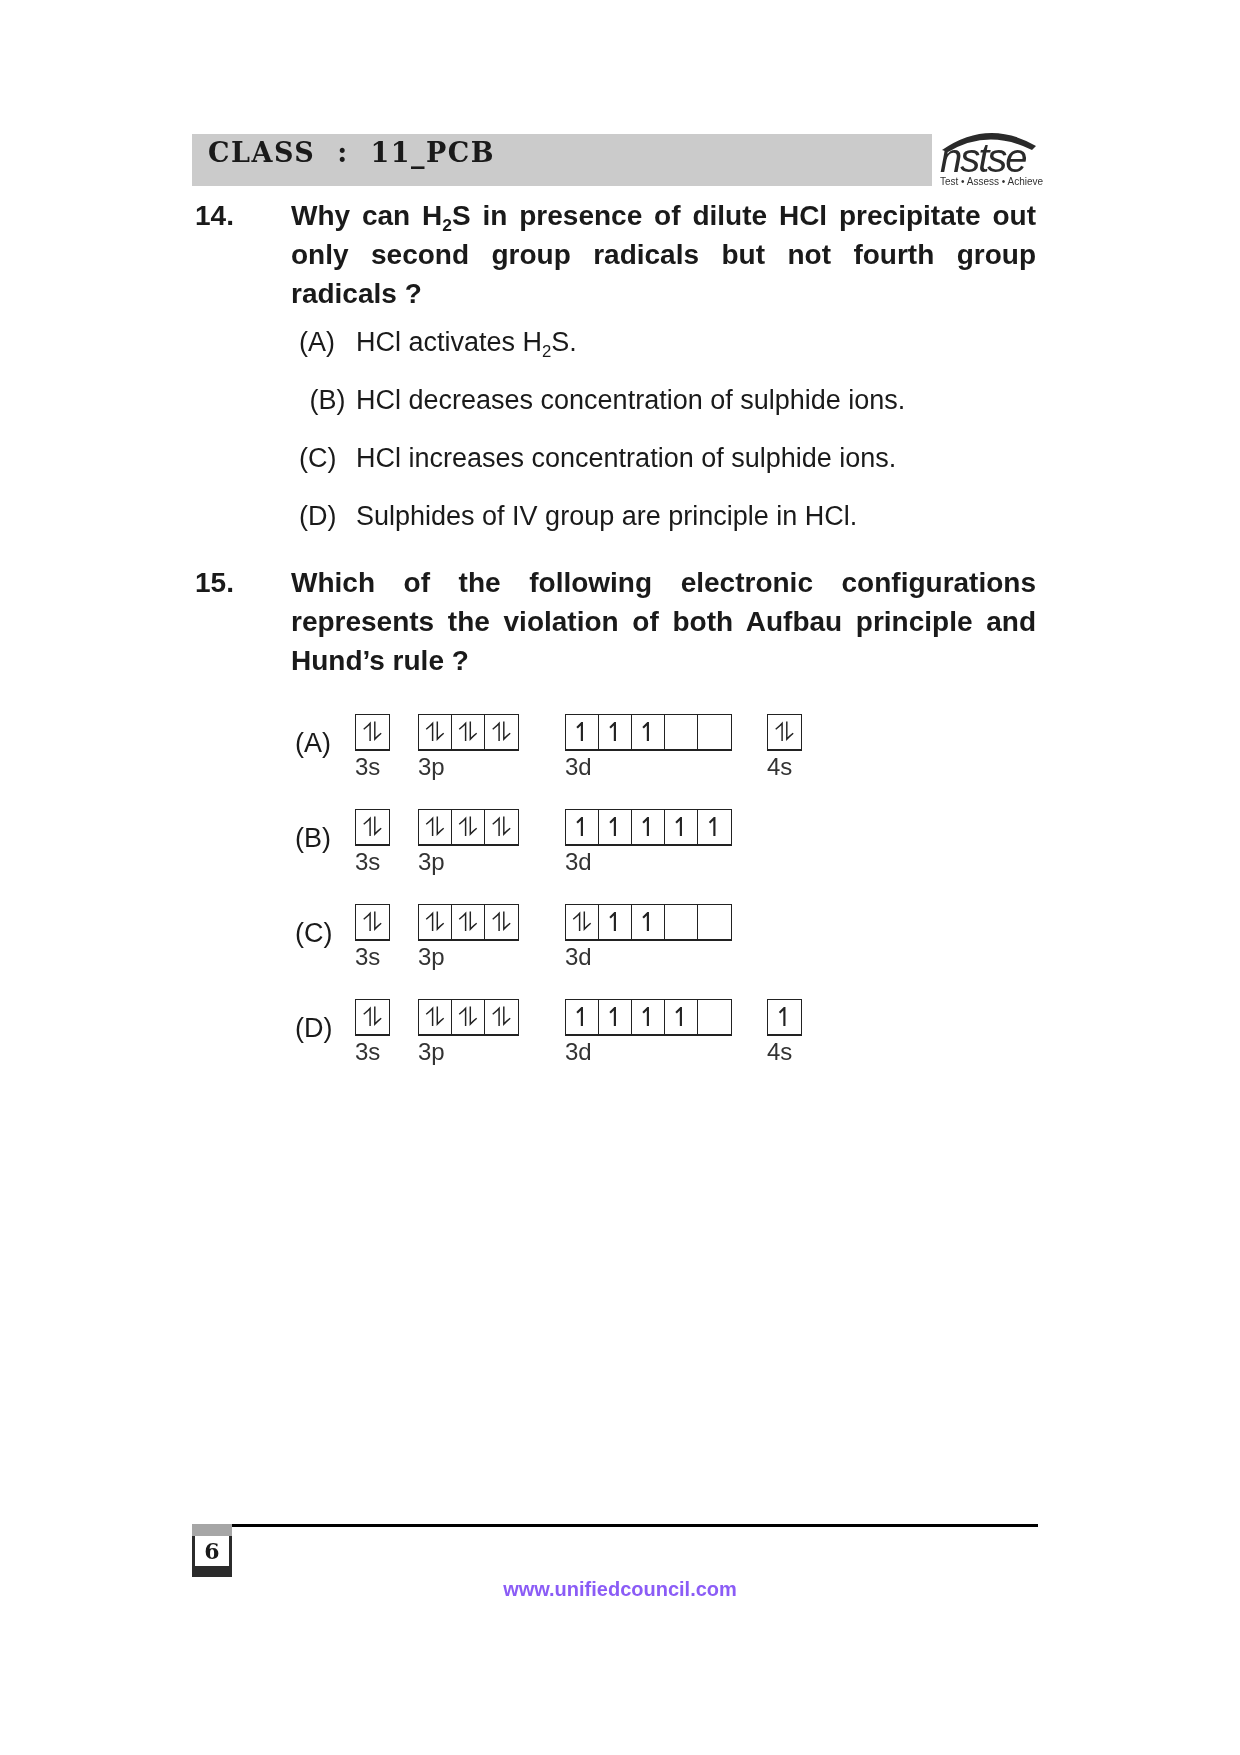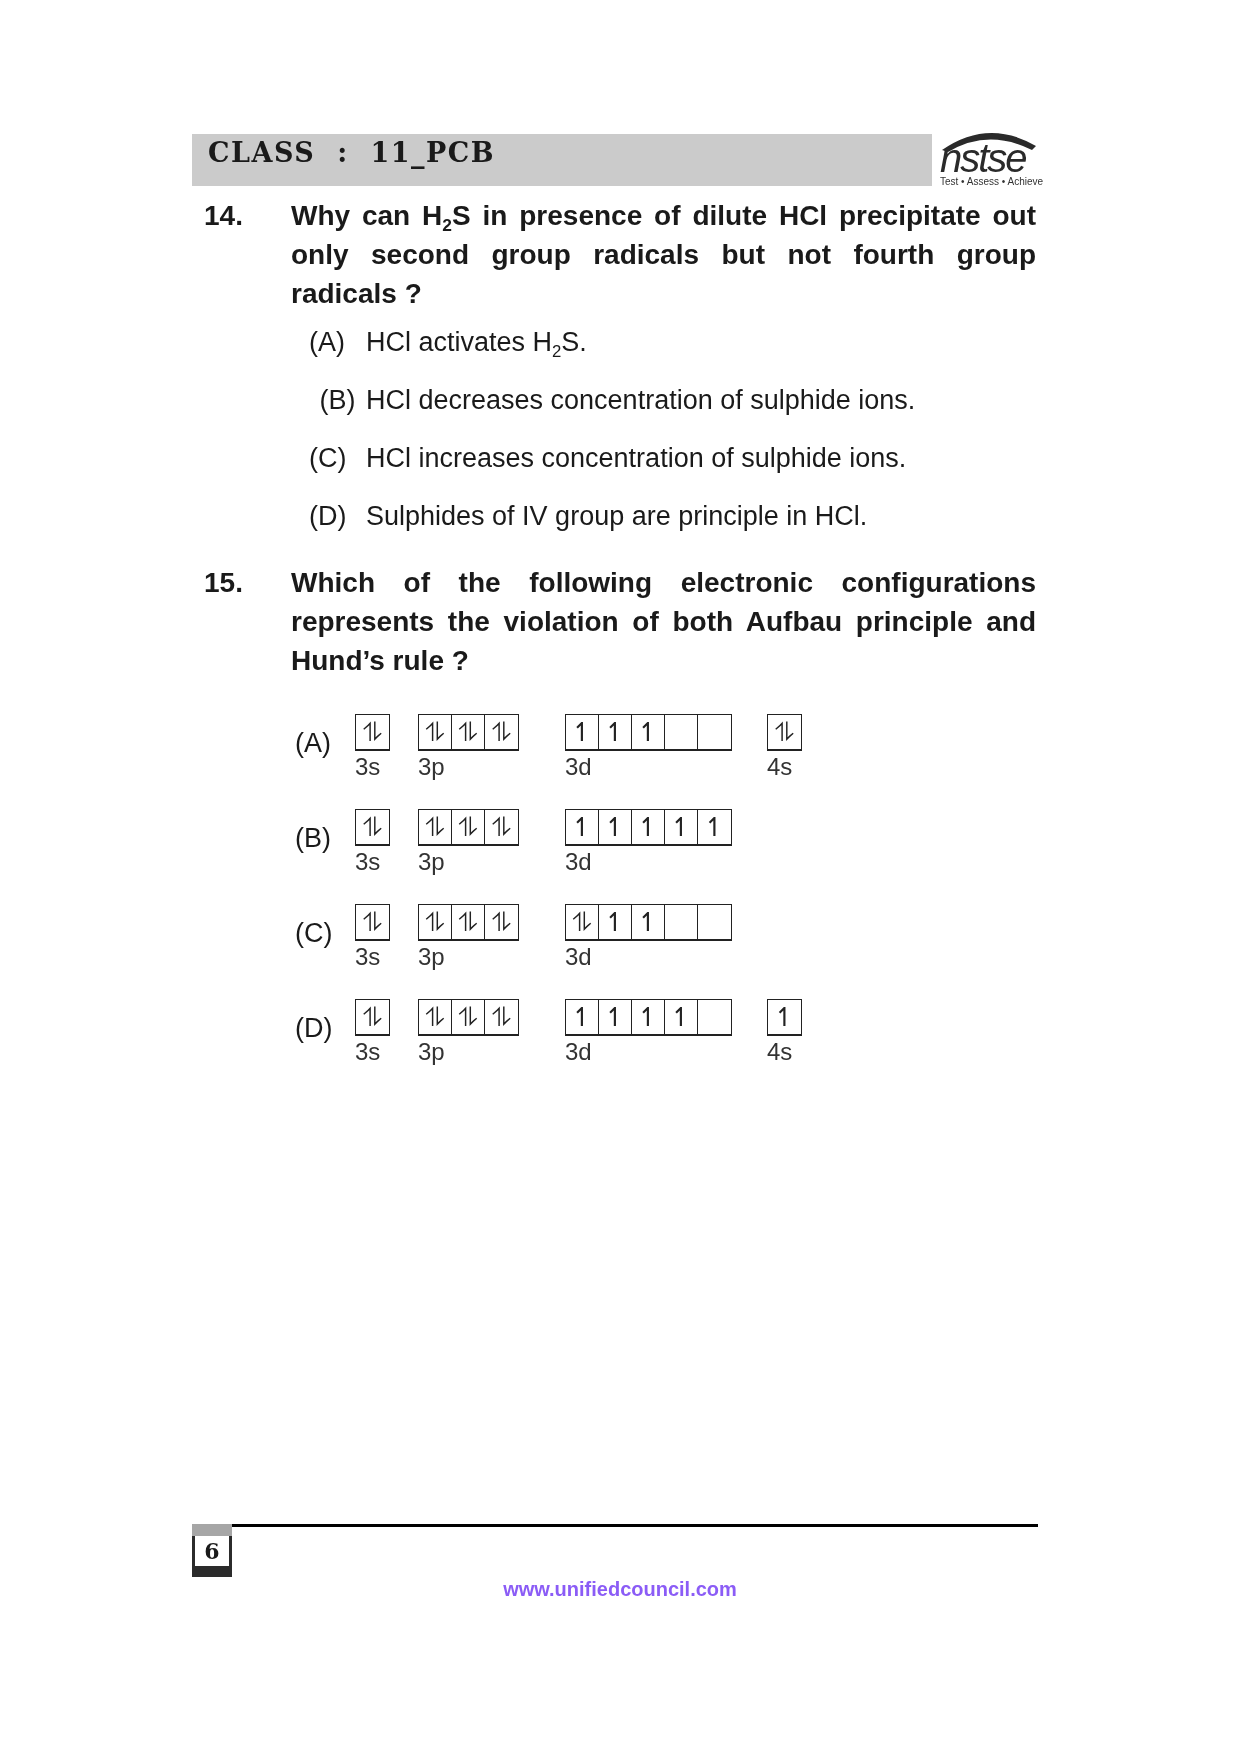--- a/index.html
+++ b/index.html
@@ -7,25 +7,25 @@
 
   .header-bar { position: absolute; left: 192px; top: 134px; width: 740px; height: 52px; background: #cbcbcb; }
   .header-title { position: absolute; left: 16px; top: 3px; font-family: "DejaVu Serif", serif; font-weight: bold; font-size: 27px; letter-spacing: 1.5px; color: #1a1a1a; white-space: pre; }
 
   .logo { position: absolute; left: 936px; top: 124px; width: 104px; height: 66px; }
   .logo svg { display: block; }
   .logo-word { position: absolute; left: 4px; top: 14px; font-family: "Liberation Sans", sans-serif; font-weight: normal; font-style: italic; font-size: 40px; letter-spacing: -2px; color: #2a2a2a; line-height: 1; }
   .logo-tag { position: absolute; left: 4px; top: 52px; font-family: "Liberation Sans", sans-serif; font-size: 10px; color: #333; white-space: nowrap; }
 
   .q { position: absolute; left: 195px; width: 845px; }
-  .q-num { position: absolute; left: 9px; top: 0; font-family: "Liberation Sans", sans-serif; font-weight: bold; font-size: 28px; line-height: 39px; }
+  .q-num { position: absolute; left: 0; top: 0; font-family: "Liberation Sans", sans-serif; font-weight: bold; font-size: 28px; line-height: 39px; }
   .q-text { position: absolute; left: 96px; width: 745px; font-family: Liberation Sans, sans-serif; font-weight: bold; font-size: 28px; line-height: 39px; text-align: justify; text-align-last: left; }
   .q-text sub, .opt sub { font-size: 0.62em; vertical-align: -0.35em; line-height: 0; }
 
-  .opt { position: absolute; left: 309px; font-family: "Liberation Sans", sans-serif; font-size: 27px; line-height: 34px; white-space: nowrap; }
+  .opt { position: absolute; left: 299px; font-family: "Liberation Sans", sans-serif; font-size: 27px; line-height: 34px; white-space: nowrap; }
   .opt-letter { display: inline-block; width: 57px; }
 
   .cfg { position: absolute; left: 295px; height: 80px; width: 560px; }
   .cfg-letter { position: absolute; left: 0; top: 14px; font-family: "Liberation Sans", sans-serif; font-size: 27px; }
   .orb { position: absolute; top: 0; }
   .boxes { display: flex; border: 1.5px solid #222; border-bottom-width: 2.5px; height: 34px; }
   .box { width: 33px; height: 34px; border-right: 1.5px solid #222; display: flex; align-items: center; justify-content: center; font-family: "DejaVu Sans", sans-serif; font-size: 26px; color: #222; box-sizing: border-box; }
   .box:last-child { border-right: none; }
   .orb-label { text-align: left; font-family: "Liberation Sans", sans-serif; font-size: 24px; color: #333; margin-top: 2px; }
 

